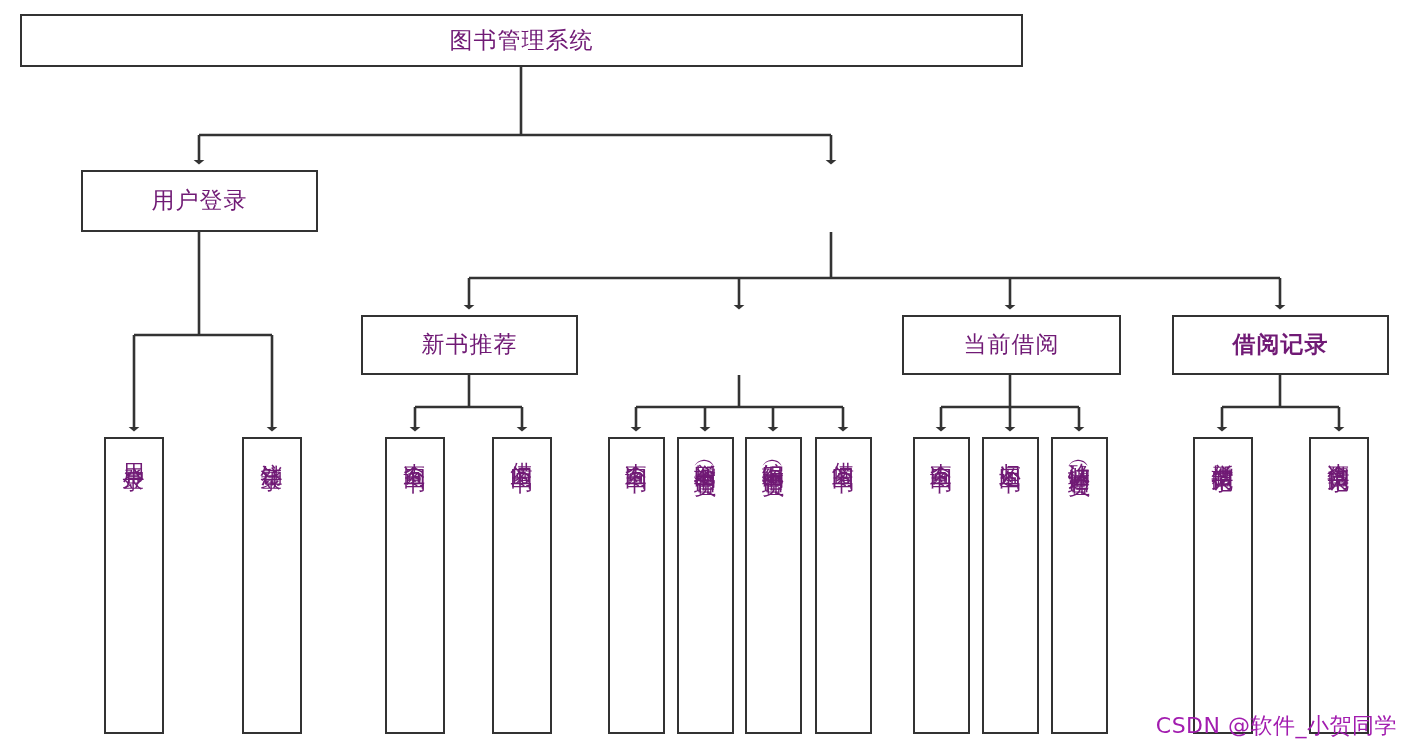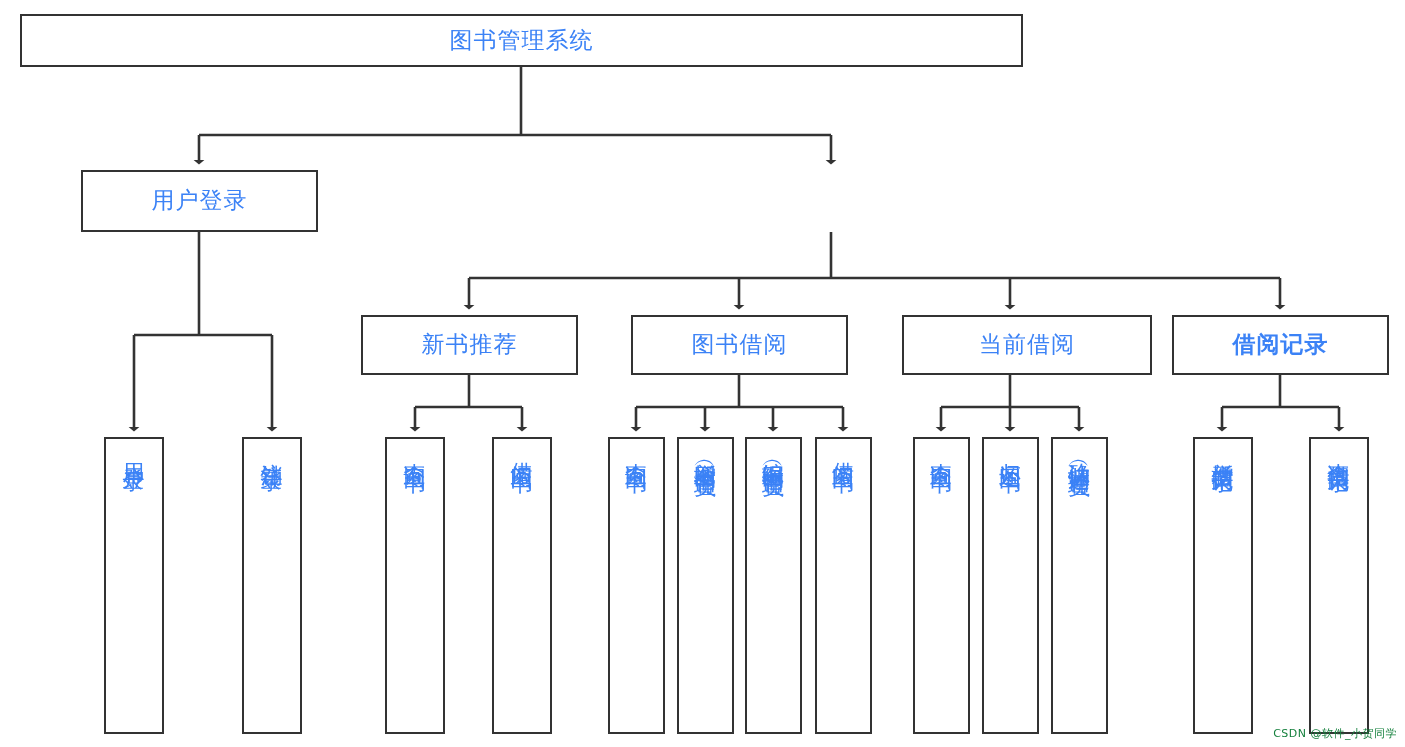--- a/index.html
+++ b/index.html
@@ -25,21 +25,21 @@
     height: 747px;
   }
   .node {
     position: absolute;
     box-sizing: border-box;
     border: 2.5px solid #333333;
     background: #ffffff;
     display: flex;
     align-items: center;
     justify-content: center;
-    color: #3b82f6;
+    color: #701a75;
   }
   .node-h .label {
     font-size: 23px;
     letter-spacing: 1px;
     line-height: 1.1;
     white-space: nowrap;
   }
   .node-v {
     align-items: flex-start;
     justify-content: center;
@@ -53,22 +53,22 @@
     line-height: 1.05;
     white-space: nowrap;
   }
   .node-v.tall .label {
     letter-spacing: 2px;
   }
   #watermark {
     position: absolute;
     right: 8px;
     bottom: 6px;
-    font-size: 11px;
-    color: #15803d;
+    font-size: 22px;
+    color: #a21caf;
     letter-spacing: 0.5px;
     white-space: nowrap;
   }
 </style>
 </head>
 <body>
 
 <div id="stage">
 
   <svg id="wires" viewBox="0 0 1405 747" xmlns="http://www.w3.org/2000/svg">
@@ -125,24 +125,21 @@
     <span class="label">图书管理系统</span>
   </div>
 
   <div class="node node-h" style="left:81px; top:170px; width:237px; height:62px;">
     <span class="label">用户登录</span>
   </div>
 
   <div class="node node-h" style="left:361px; top:315px; width:217px; height:60px;">
     <span class="label">新书推荐</span>
   </div>
-  <div class="node node-h" style="left:631px; top:315px; width:217px; height:60px;">
-    <span class="label">图书借阅</span>
-  </div>
-  <div class="node node-h" style="left:902px; top:315px; width:250px; height:60px;">
+  <div class="node node-h" style="left:902px; top:315px; width:219px; height:60px;">
     <span class="label">当前借阅</span>
   </div>
   <div class="node node-h" style="left:1172px; top:315px; width:217px; height:60px;font-weight:bold;">
     <span class="label">借阅记录</span>
   </div>
 
   <div class="node node-v" style="left:104px; top:437px; width:60px; height:297px;">
     <span class="label">用户登录</span>
   </div>
   <div class="node node-v" style="left:242px; top:437px; width:60px; height:297px;">

